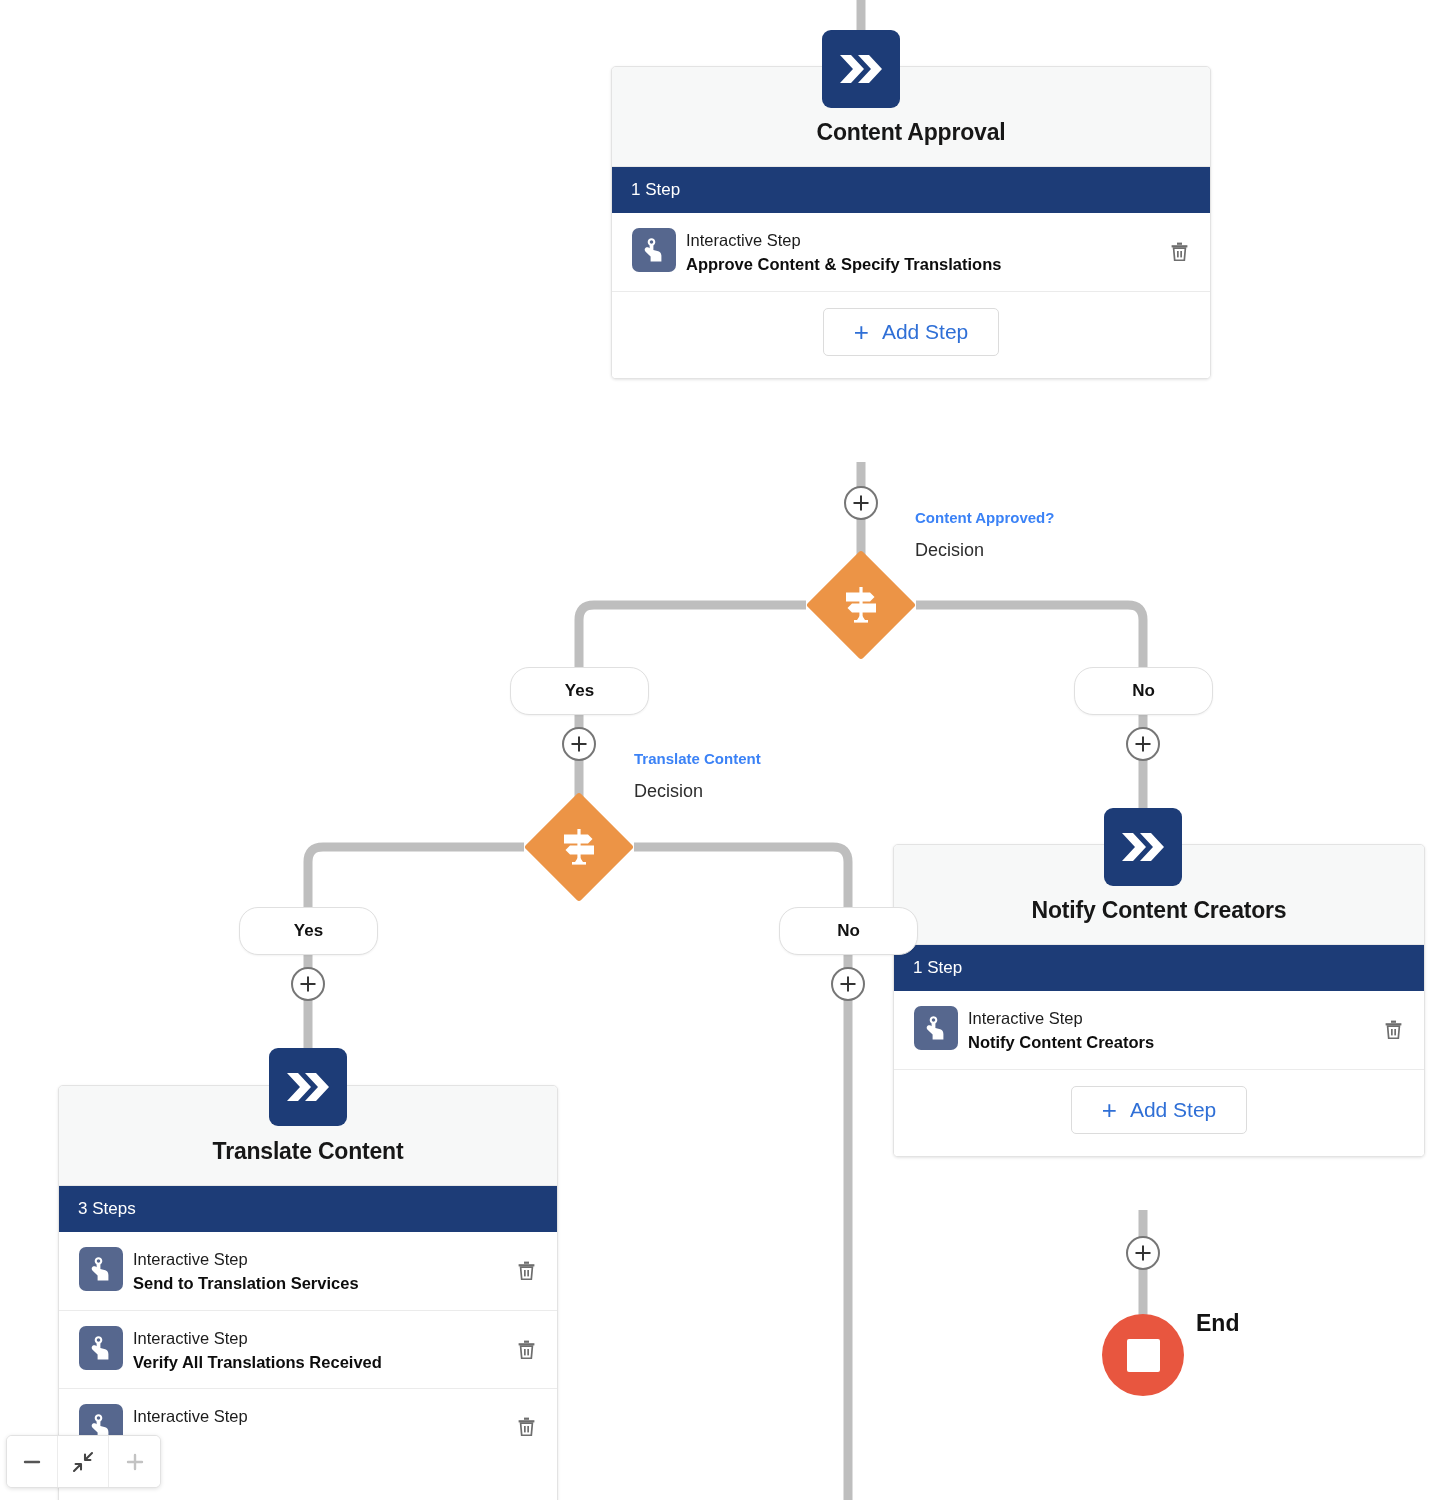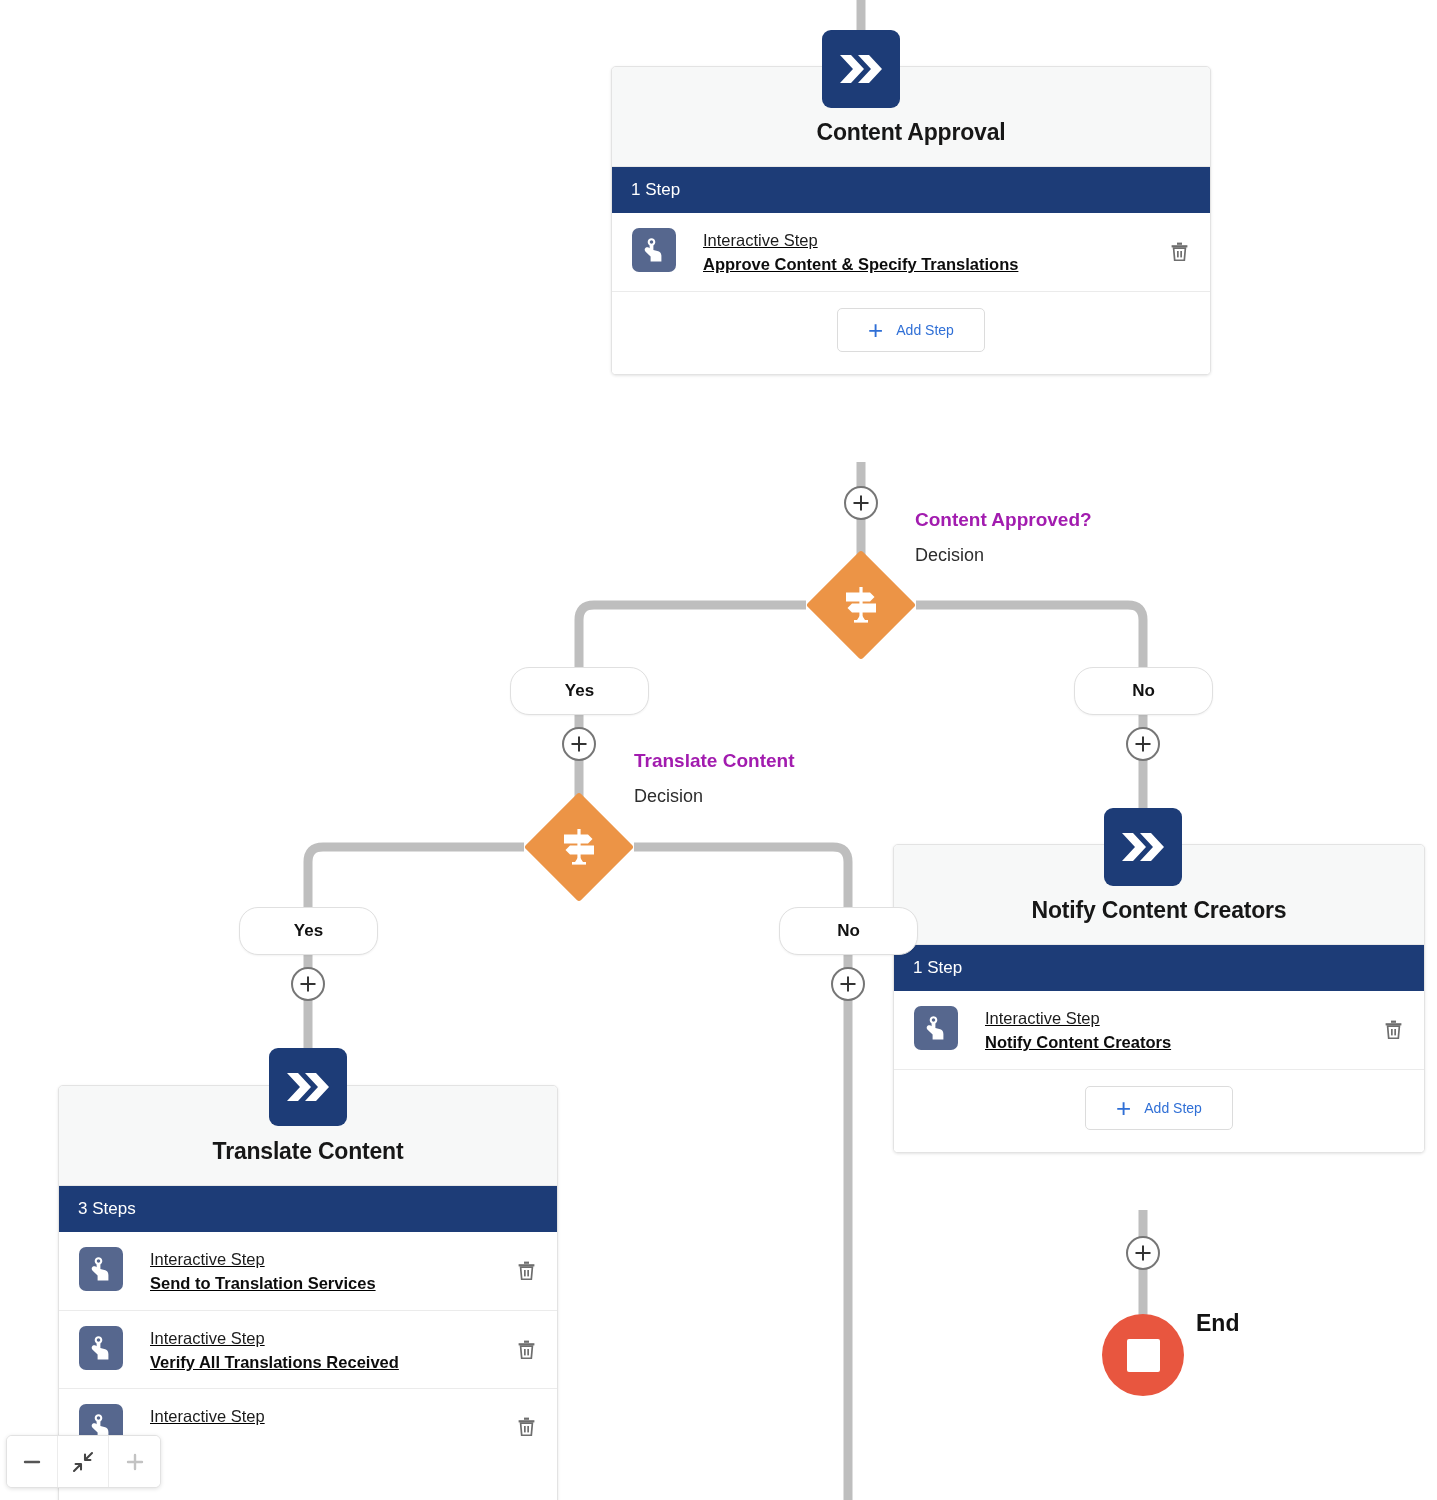--- a/index.html
+++ b/index.html
@@ -44,24 +44,23 @@
   .stage-countbar {
     background: #1d3c77;
     color: #ffffff;
     font-size: 17px;
     padding: 13px 19px;
   }
   .steps-list { background: #ffffff; }
   .step-row {
     display: flex;
     align-items: flex-start;
-    gap: 27px;
+    gap: 10px;
     padding: 15px 18px 15px 20px;
     border-bottom: 1px solid #ebebeb;
-    text-decoration: underline;
   }
   .step-row:last-of-type { border-bottom: none; }
   .step-badge {
     flex: 0 0 auto;
     width: 44px; height: 44px;
     border-radius: 7px;
     background: #56678e;
     display: flex; align-items: center; justify-content: center;
   }
   .step-text { flex: 1 1 auto; padding-top: 1px; }
@@ -88,21 +87,21 @@
   .addstep-wrap { padding: 16px 0 22px; display: flex; justify-content: center; background: #fff; }
   .addstep-btn {
     display: inline-flex; align-items: center; gap: 13px;
     background: #ffffff;
     border: 1px solid #dcdcdc;
     border-radius: 5px;
     padding: 11px 30px;
     cursor: pointer;
   }
   .addstep-plus { color: #2f6fd6; font-size: 26px; line-height: 20px; font-weight: 500; }
-  .addstep-label { color: #2f6fd6; font-size: 14px; font-weight: normal; }
+  .addstep-label { color: #2f6fd6; font-size: 21px; font-weight: normal; }
 
   
   .chev-badge {
     position: absolute;
     width: 78px; height: 78px;
     background: #1d3c77;
     border-radius: 9px;
     display: flex; align-items: center; justify-content: center;
     z-index: 6;
   }
@@ -124,21 +123,21 @@
   .diamond .dicon {
     position: absolute; left: 50%; top: 50%;
     margin: -22px 0 0 -22px;
     width: 44px; height: 44px;
     display: flex; align-items: center; justify-content: center;
   }
 
   
   .node-label { position: absolute; z-index: 7; }
   .node-label .nl-title {
-    font-size: 19px; font-weight: bold; color: #a21caf; line-height: 1.3;
+    font-size: 15px; font-weight: bold; color: #3b82f6; line-height: 1.3;
   }
   .node-label .nl-sub {
     font-size: 18px; color: #2d2d2d; line-height: 1.35; margin-top: 10px;
   }
 
   
   .branch-pill {
     position: absolute;
     height: 48px;
     background: #ffffff;

